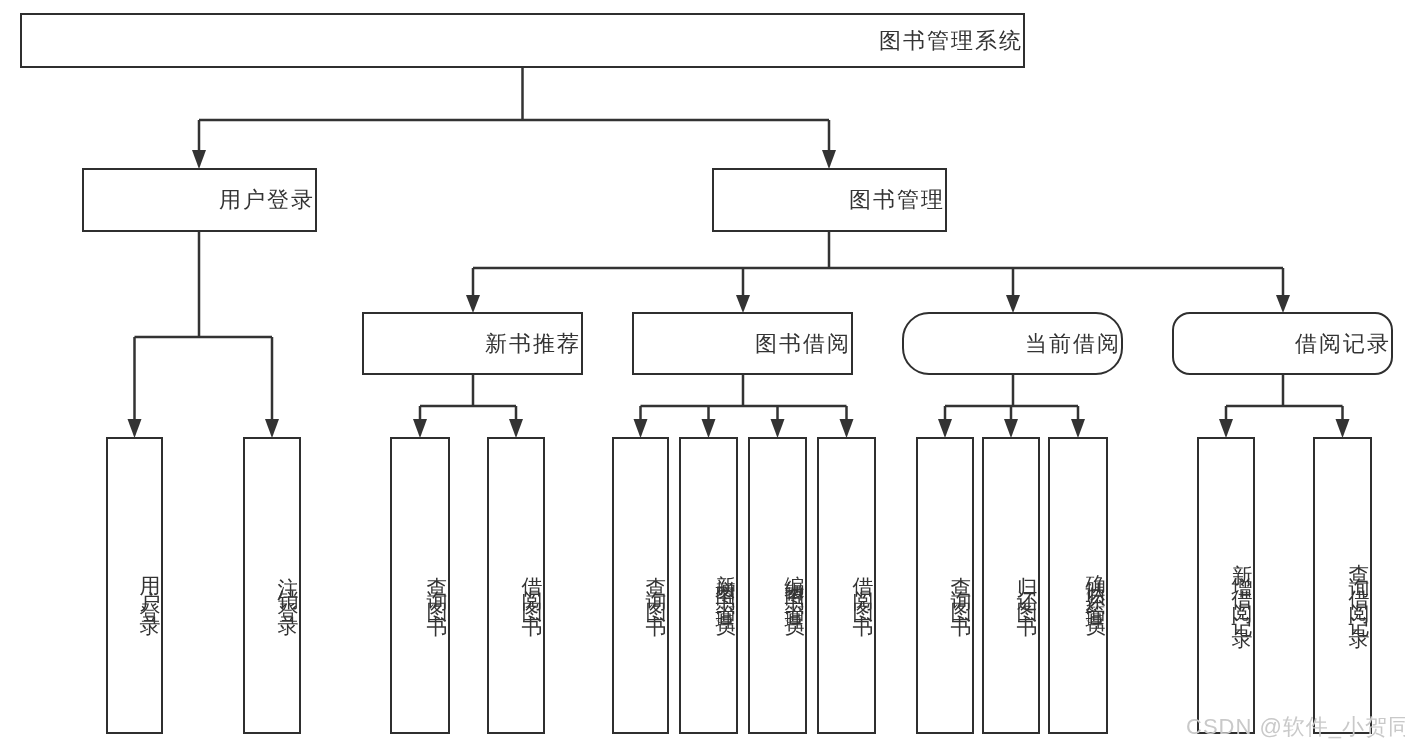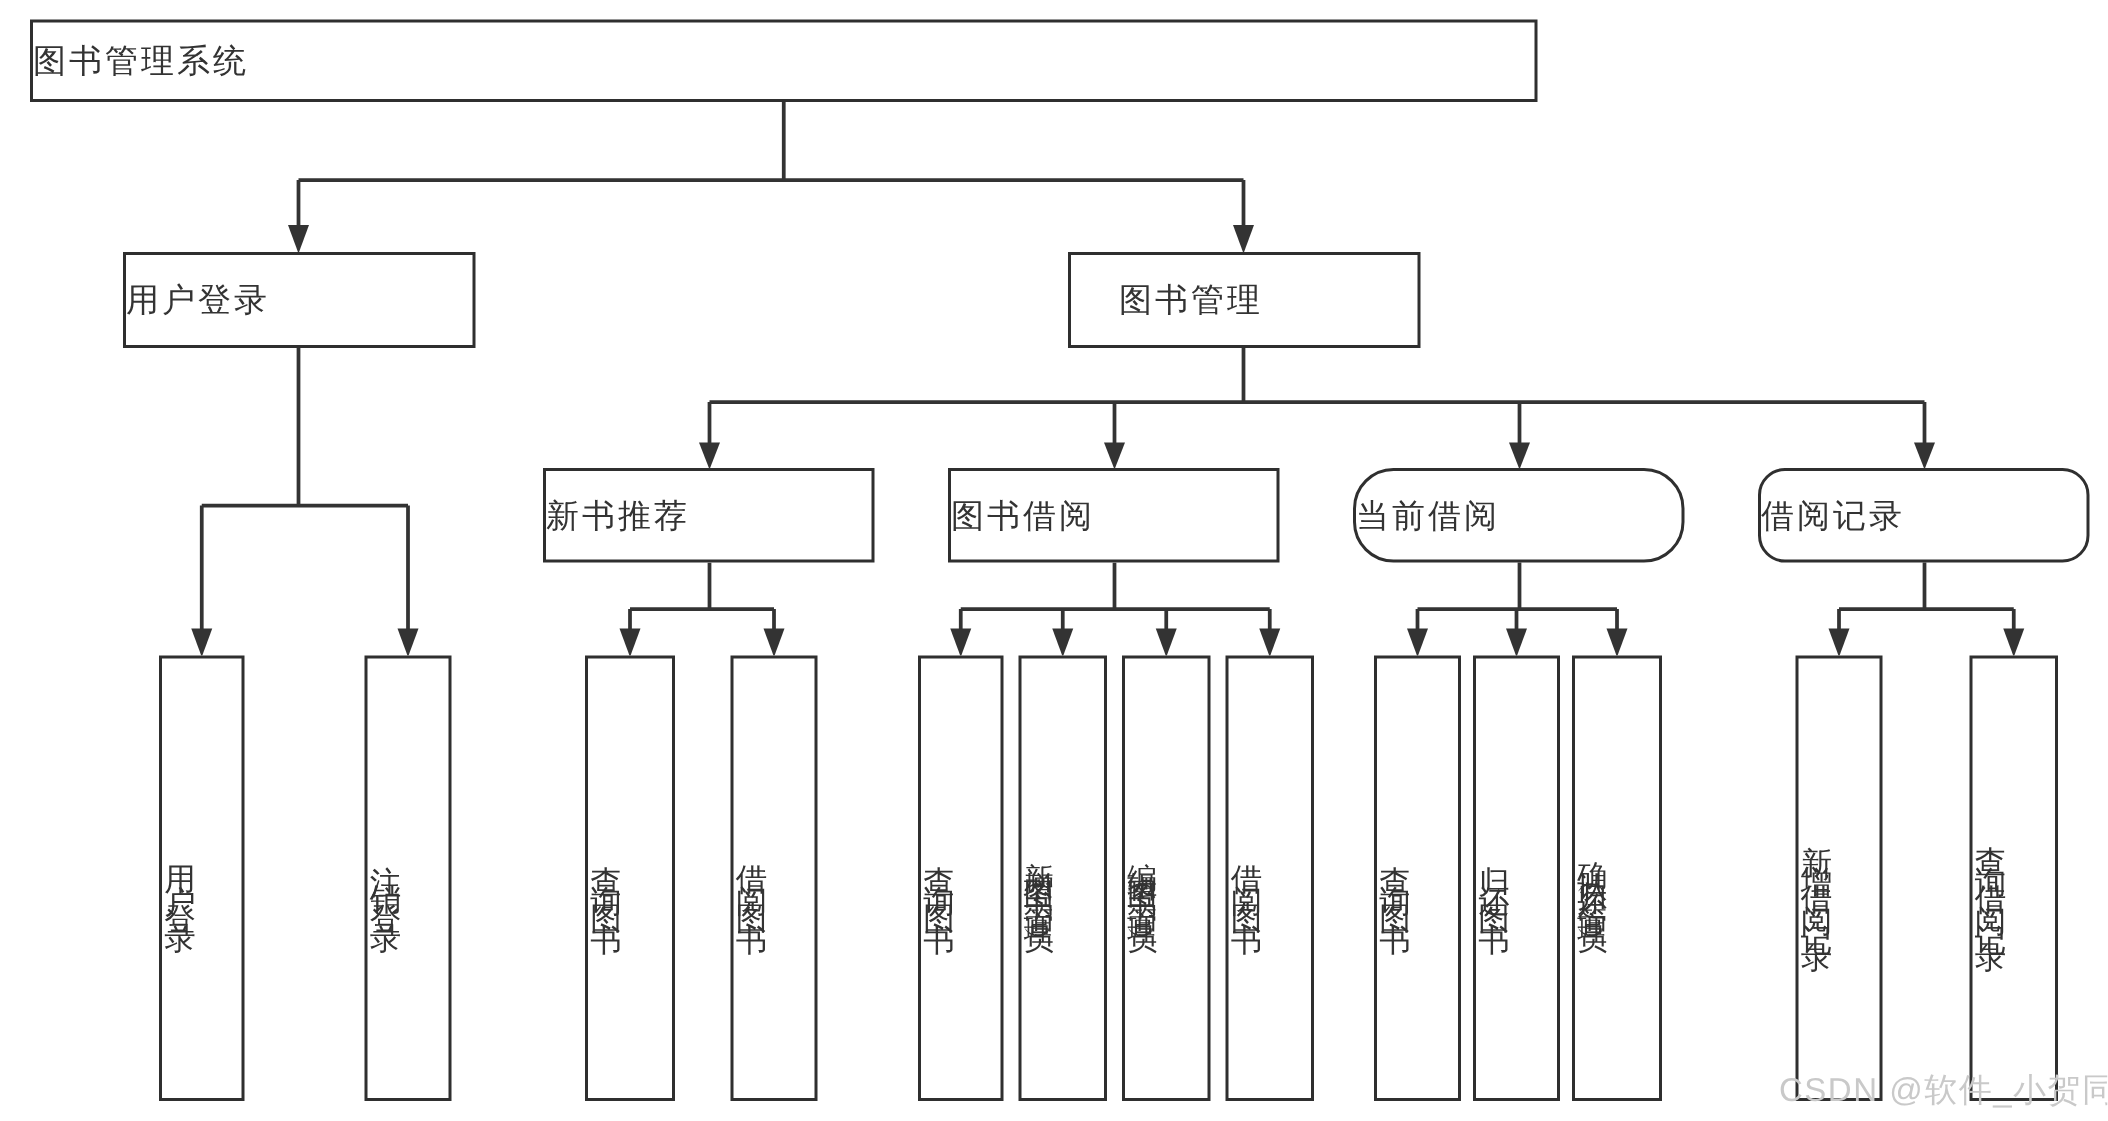--- a/index.html
+++ b/index.html
@@ -15,21 +15,21 @@
   .wires { position: absolute; left: 0; top: 0; z-index: 0; }
   .ln { stroke: #333333; stroke-width: 2.5; fill: none; }
   .ah { fill: #333333; stroke: none; }
   .box {
     position: absolute;
     background: #ffffff;
     border: 2px solid #2f2f2f;
     box-sizing: border-box;
     display: flex;
     align-items: center;
-    justify-content: flex-start;
+    justify-content: flex-end;
     z-index: 1;
   }
   .hlabel { font-size: 22px; letter-spacing: 2px; white-space: nowrap; }
   .leaf { top: 437px; height: 297px; }
   .vlabel {
     writing-mode: vertical-rl;
     text-orientation: mixed;
     font-size: 21px;
     line-height: 1.05;
     letter-spacing: 13px;

